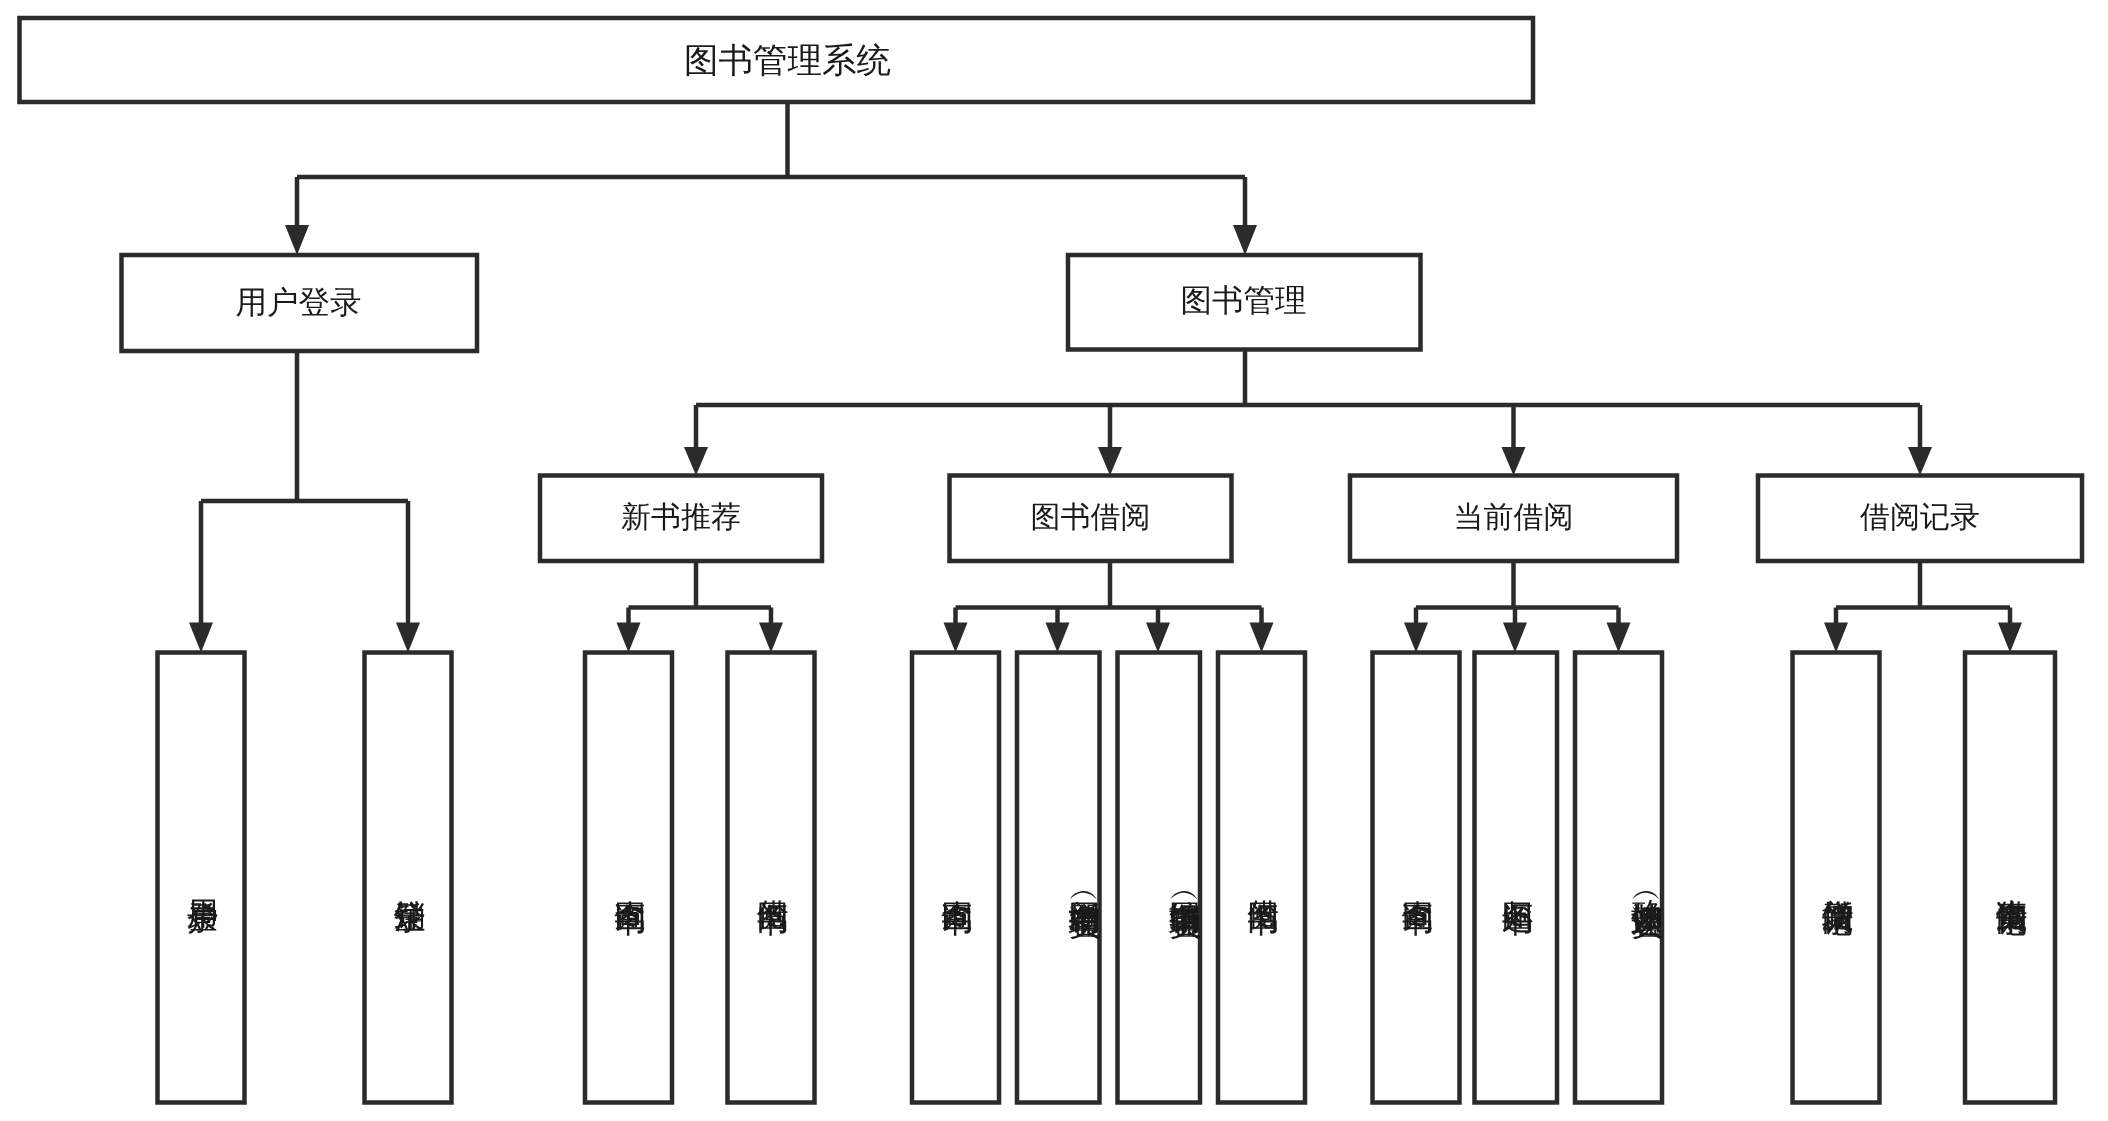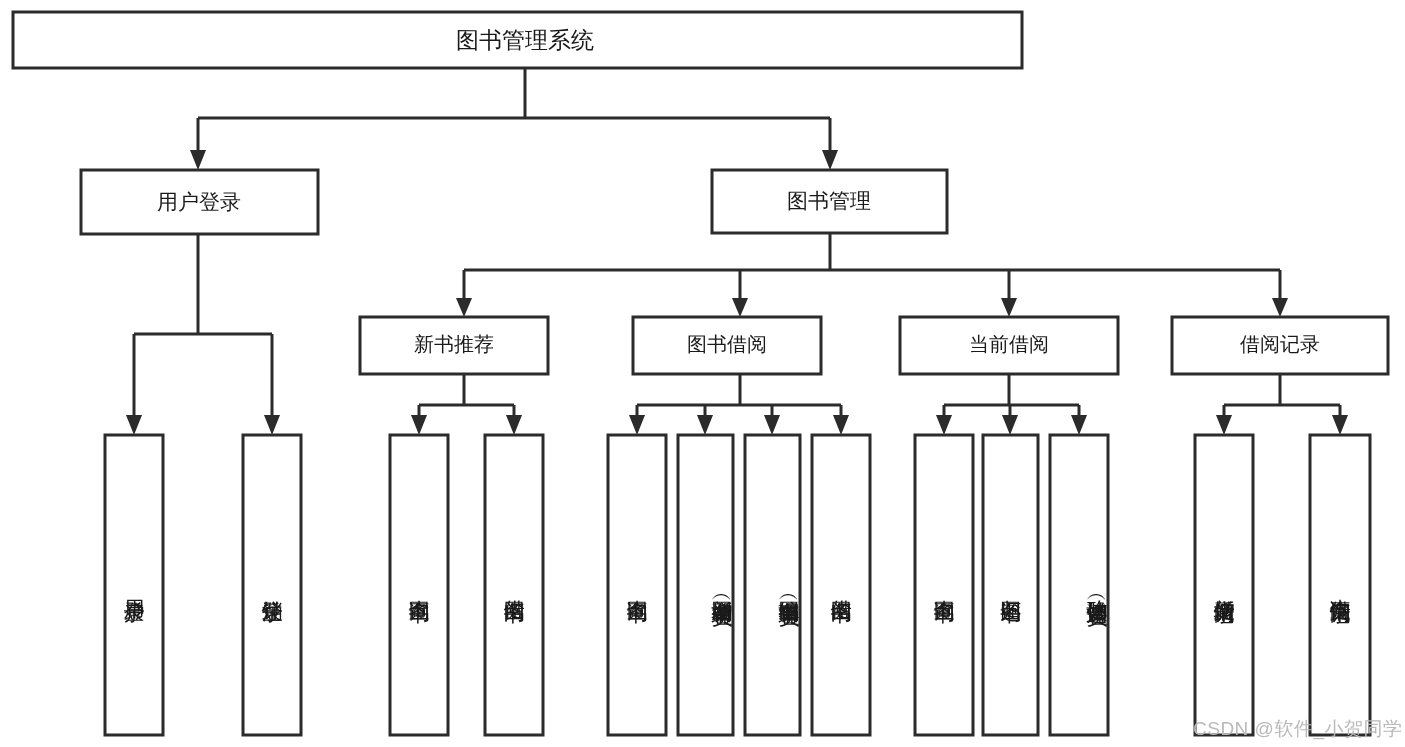--- a/index.html
+++ b/index.html
@@ -223,15 +223,14 @@
   <div class="vlabel" style="left:983px; top:435px; width:55px; height:300px;
               display:flex; align-items:center; justify-content:center;">归还图书</div>
   <div class="vlabel" style="left:1050px; top:437px; width:58px; height:300px;
               display:flex; align-items:flex-start; justify-content:center;">确认归还（管理员）</div>
 
   <div class="vlabel" style="left:1195px; top:435px; width:58px; height:300px;
               display:flex; align-items:center; justify-content:center;">新增借阅记录</div>
   <div class="vlabel" style="left:1310px; top:435px; width:60px; height:300px;
               display:flex; align-items:center; justify-content:center;">查询借阅记录</div>
 
-  <div class="watermark" style="left:1193px; top:716px;">CSDN @软件_小贺同学</div>
 
 </div>
 
 </body></html>

